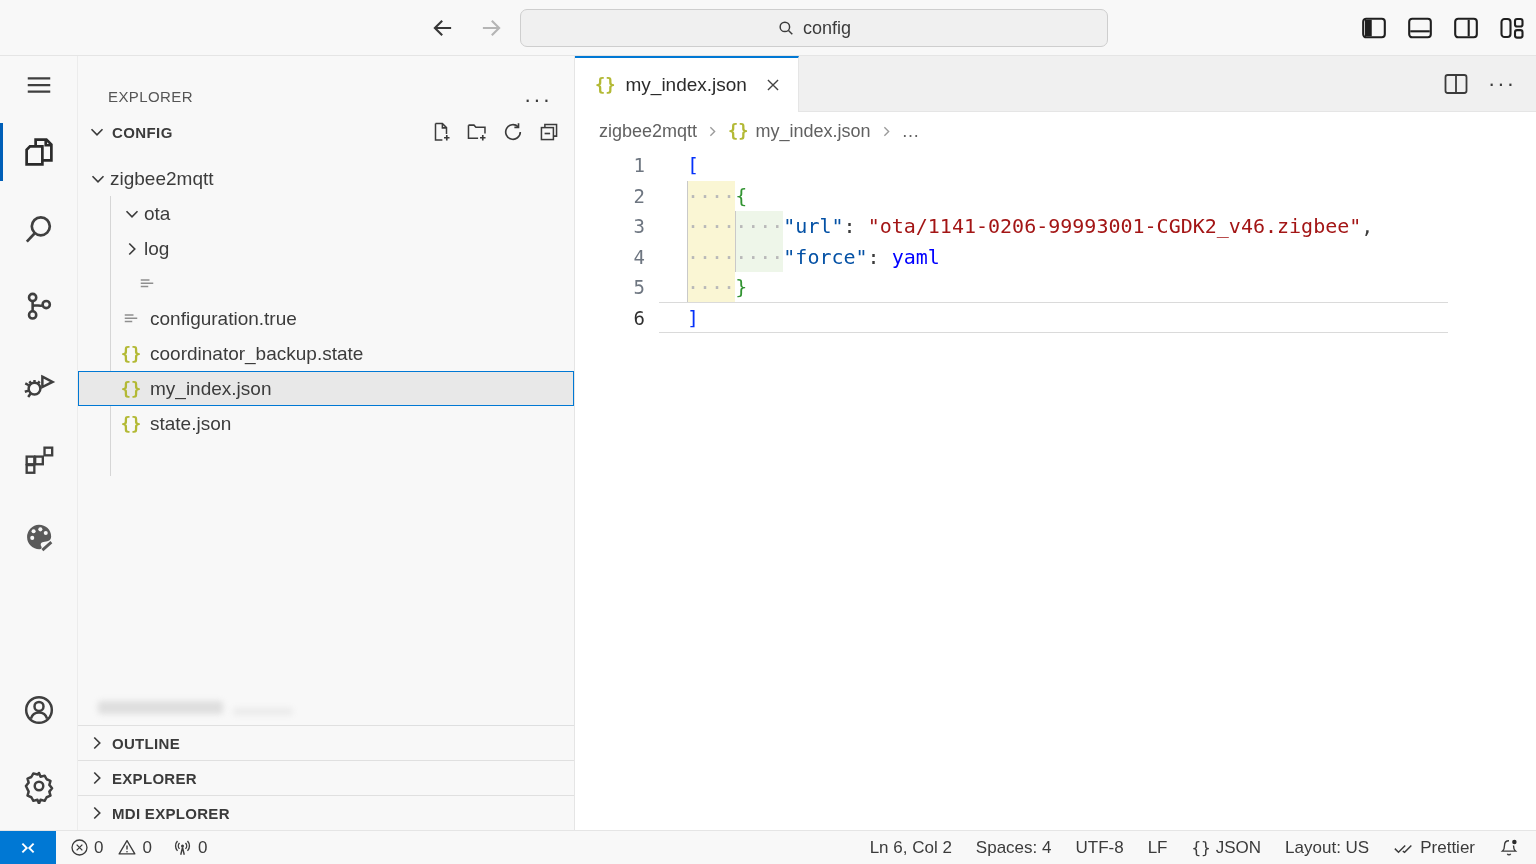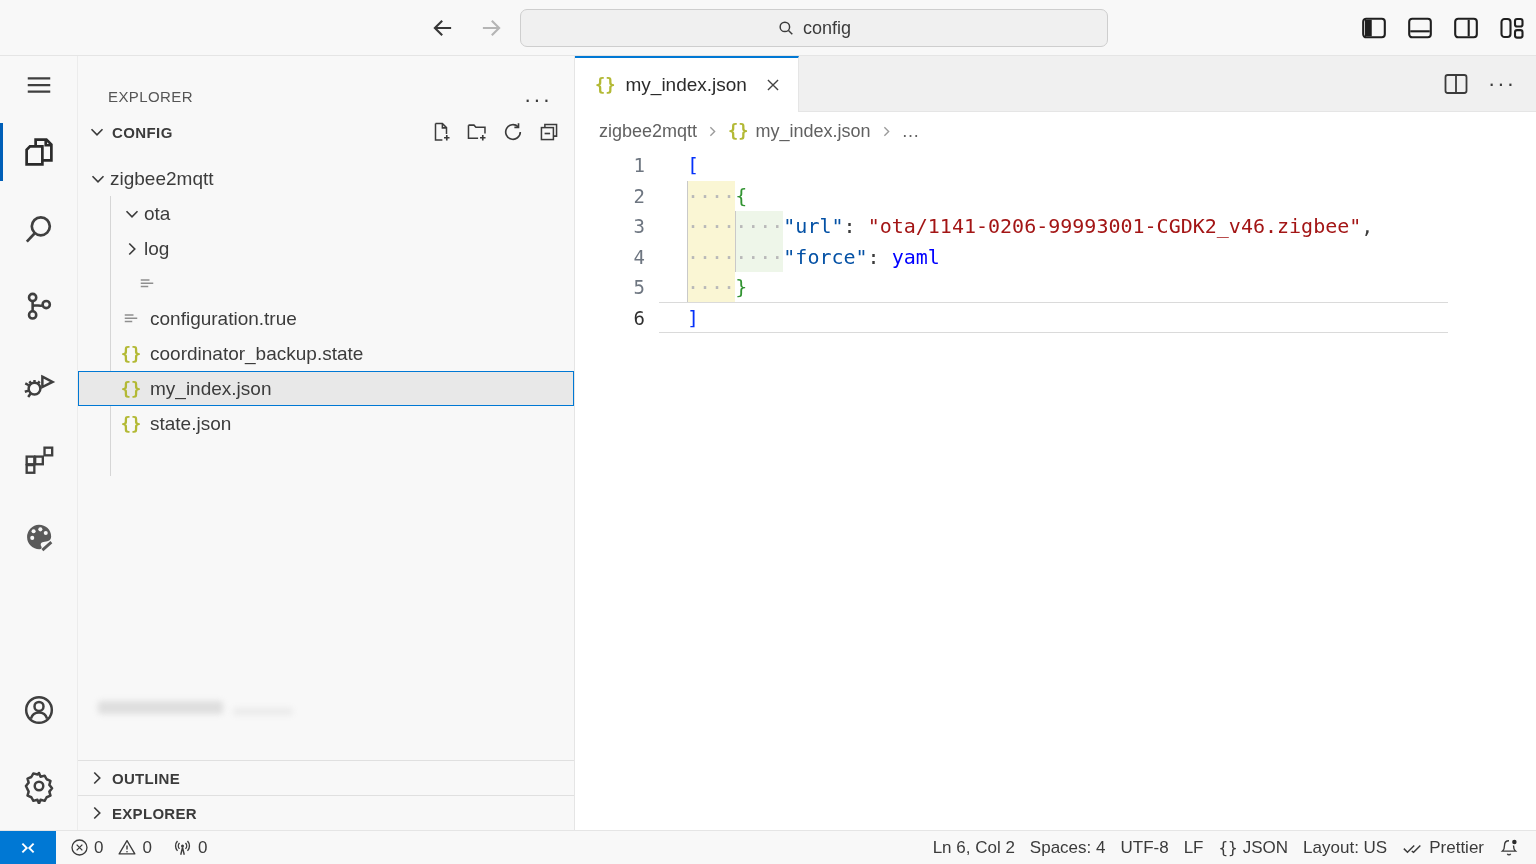--- a/index.html
+++ b/index.html
@@ -82,21 +82,21 @@
   .tok-b1  { color:#0431fa; }
   .tok-b2  { color:#319331; }
   .tok-plain { color:#3b3b3b; }
 
   
   .statusbar { position:absolute; left:0; right:0; bottom:0; height:34px; background:#f8f8f8;
     border-top:1px solid #e5e5e5; display:flex; align-items:center; font-size:17px; color:#3b3b3b; }
   .remote { width:56px; height:34px; background:#0078d4; color:#fff; display:flex; align-items:center; justify-content:center; flex:none; }
   .sb-item { display:flex; align-items:center; gap:5px; padding:0 8px; height:100%; }
   .sb-left { display:flex; align-items:center; margin-left:6px; gap:4px; }
-  .sb-right { margin-left:auto; display:flex; align-items:center; gap:1px; padding-right:10px; }
+  .sb-right { margin-left:auto; display:flex; align-items:center; gap:10px; padding-right:10px; }
   .sb-right .sb-item { padding:0 7px; }
   svg { display:block; }
 </style>
 </head>
 <body>
 
 <div class="titlebar">
   <div class="nav-arrows">
     <div class="nav-btn">
       <svg width="26" height="26" viewBox="0 0 16 16">
@@ -325,20 +325,28 @@
         <span class="lbl">OUTLINE</span>
       </div>
       <div class="sb-section">
         <span>
             <svg width="22" height="22" viewBox="0 0 16 16">
               <path d="M6 4l4 4-4 4" stroke="#3b3b3b" stroke-width="1.2" fill="none"></path>
             </svg>
           </span>
         <span class="lbl">EXPLORER</span>
       </div>
+      <div class="sb-section">
+        <span>
+            <svg width="22" height="22" viewBox="0 0 16 16">
+              <path d="M6 4l4 4-4 4" stroke="#3b3b3b" stroke-width="1.2" fill="none"></path>
+            </svg>
+          </span>
+        <span class="lbl">MDI EXPLORER</span>
+      </div>
     </div>
   </div>
 
   <div class="editor">
     <div class="tabbar">
       <div class="tab">
         <span class="braces">{}</span>
         <span>my_index.json</span>
         <span class="close">
           <svg width="18" height="18" viewBox="0 0 16 16">

